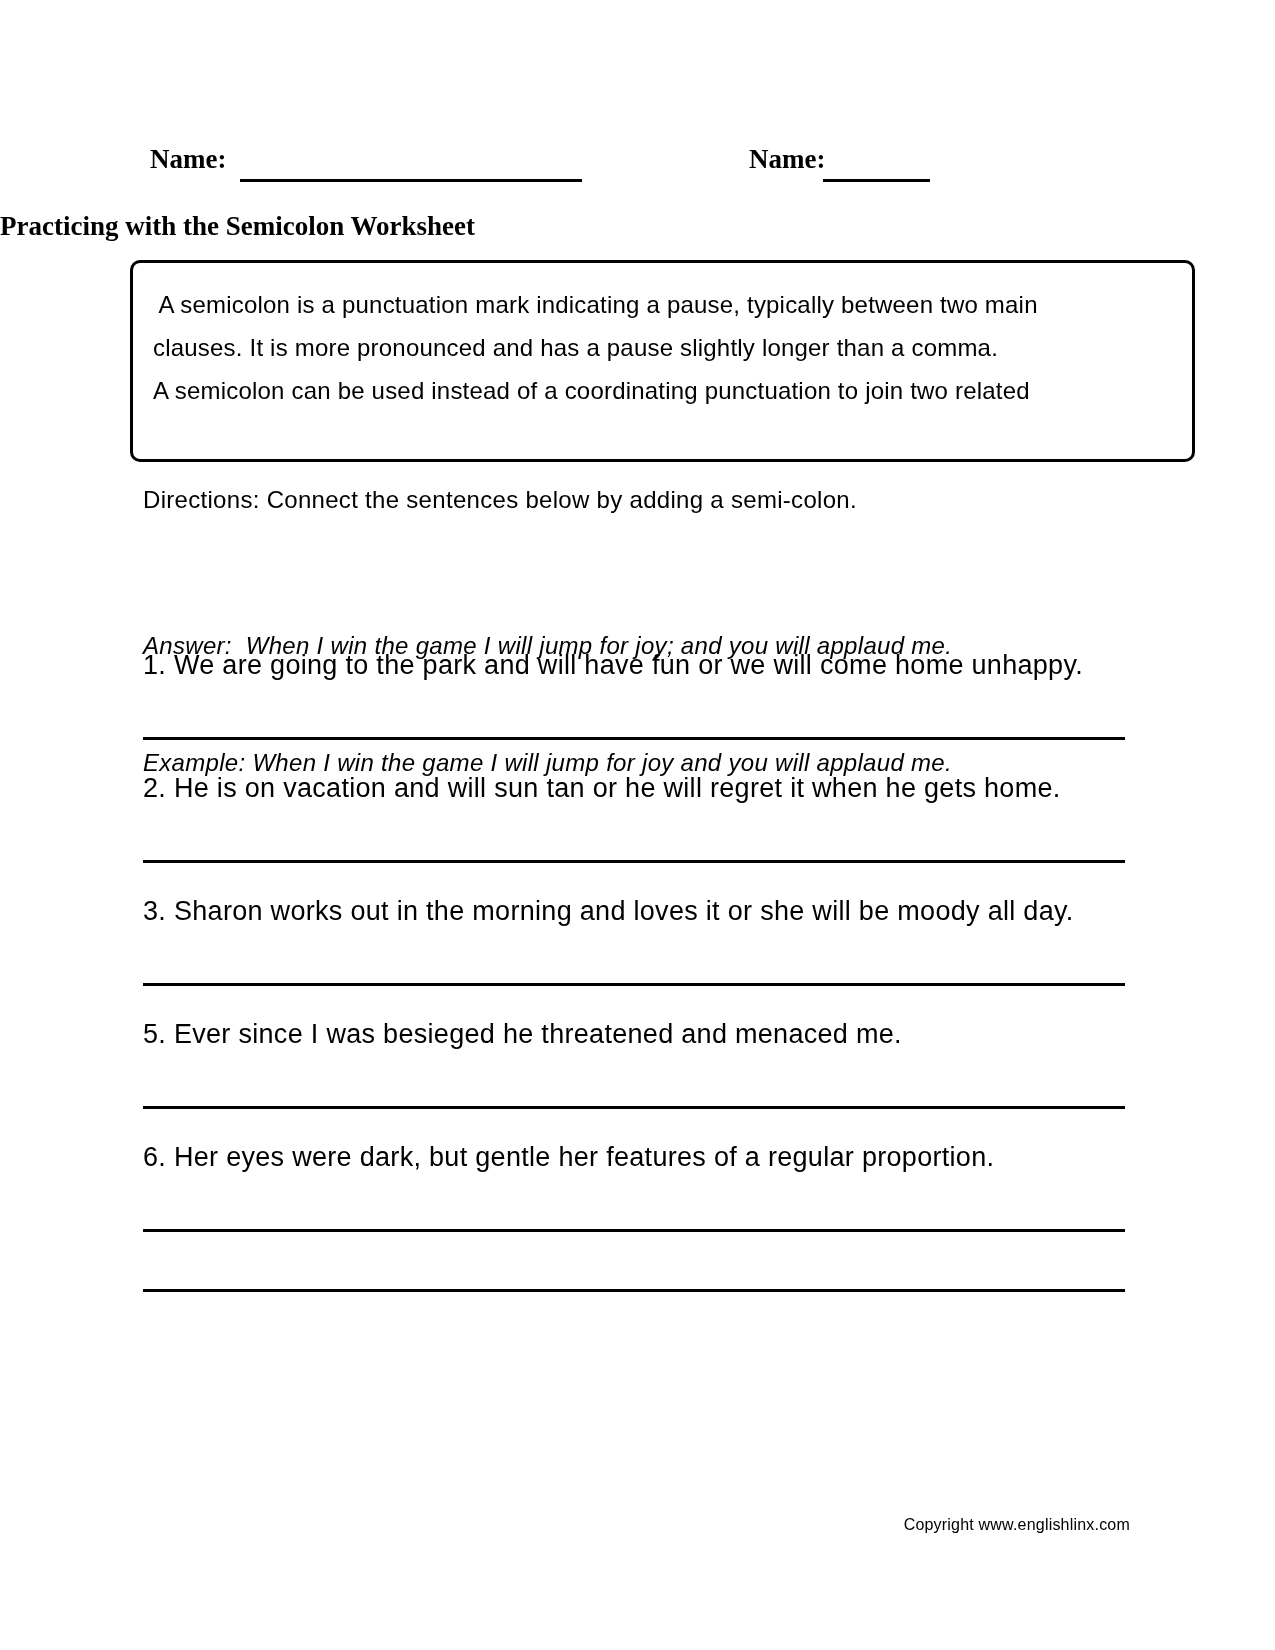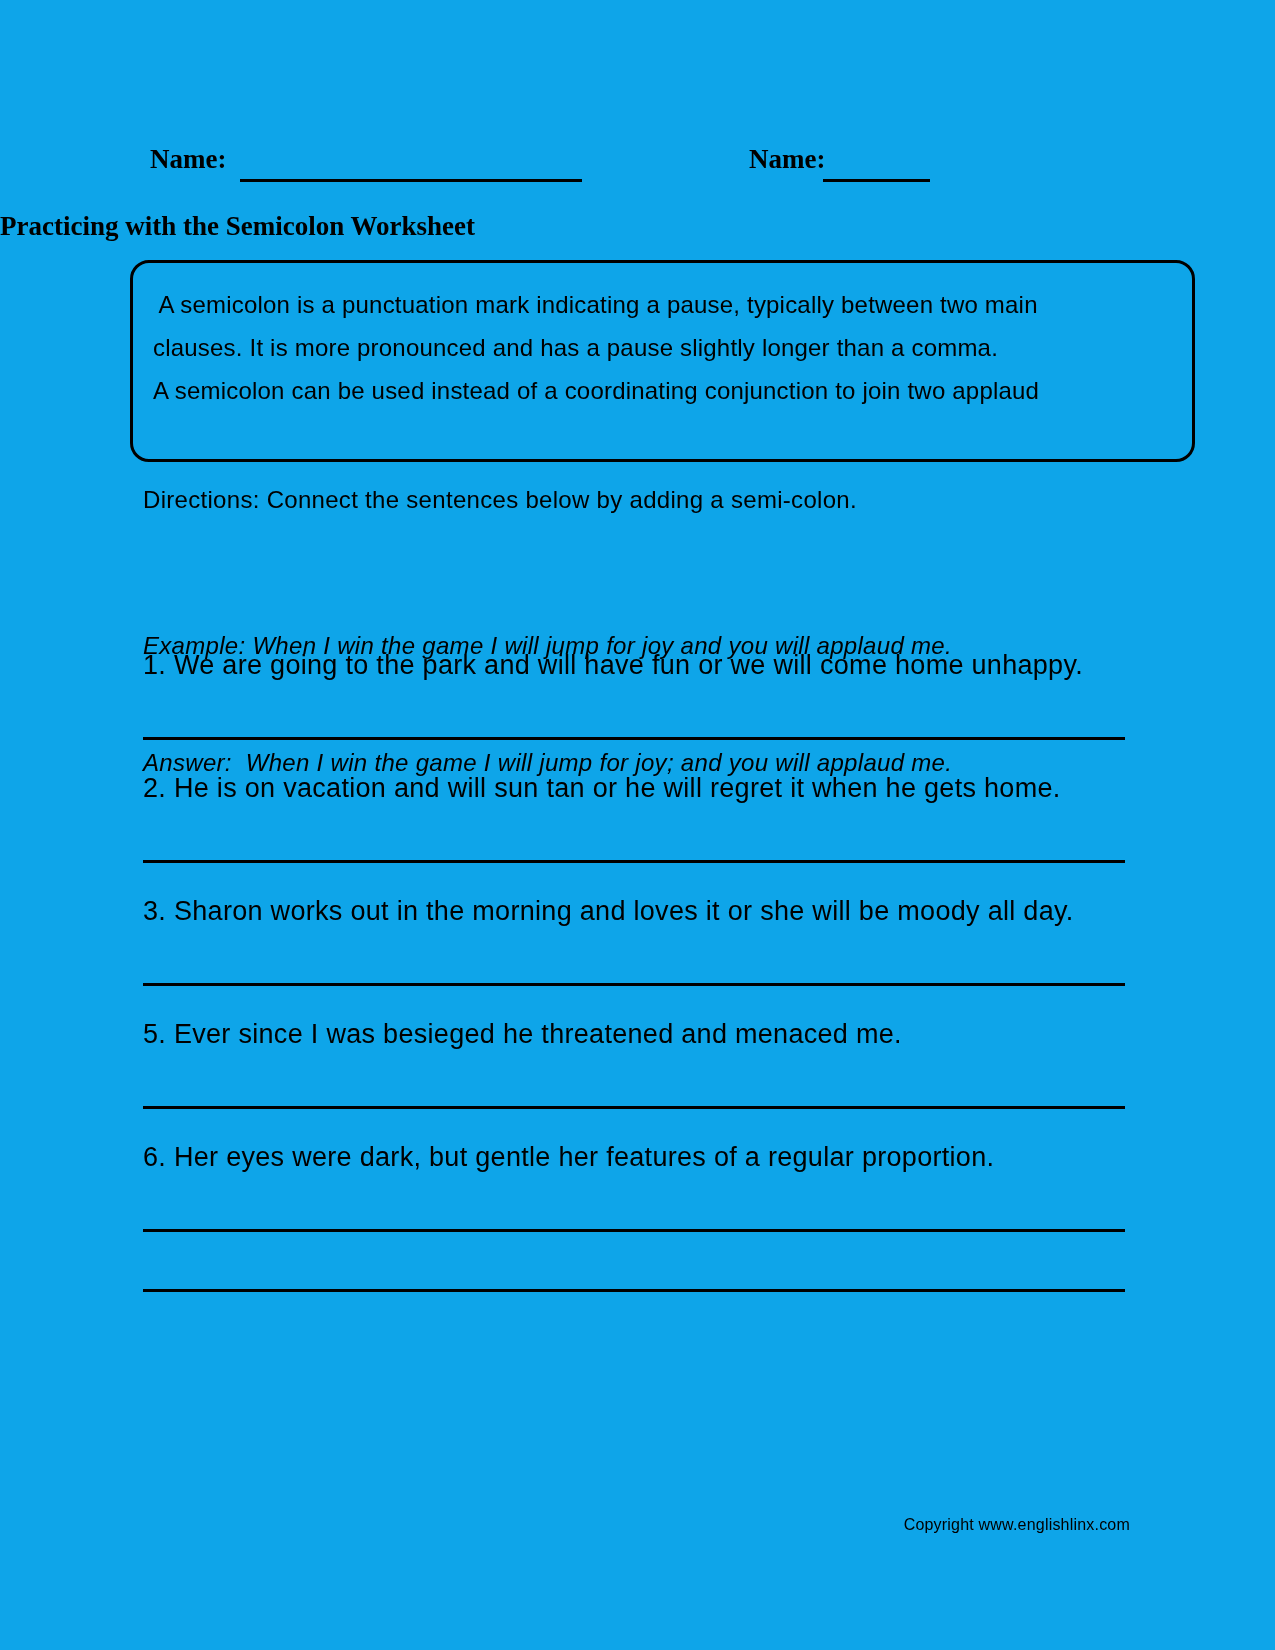--- a/index.html
+++ b/index.html
@@ -1,21 +1,21 @@
 <!DOCTYPE html>
 <html><head>
 <meta charset="utf-8">
 <style>
   html, body { margin: 0; padding: 0; background: #e8e8e8; }
   .page {
     position: relative;
     width: 1275px;
     height: 1650px;
     margin: 0 auto;
-    background: #0ea5e9;
+    background: #ffffff;
     color: #000000;
     overflow: hidden;
     font-family: "Liberation Sans", "DejaVu Sans", sans-serif;
   }
 
   
   .hdr-label {
     position: absolute;
     font-family: "Liberation Serif", "DejaVu Serif", serif;
     font-weight: bold;
@@ -49,21 +49,21 @@
 
   
   .def-box {
     position: absolute;
     left: 130px;
     top: 260px;
     width: 1065px;
     height: 202px;
     box-sizing: border-box;
     border: 3px solid #000;
-    border-radius: 19px;
+    border-radius: 10px;
     padding: 20px 16px 0 20px;
   }
   .def-line {
     font-size: 24px;
     line-height: 43px;
     letter-spacing: 0.2px;
     white-space: pre;
   }
 
   
@@ -124,28 +124,28 @@
   <div class="hdr-label name-label">Name:</div>
   <div class="blank name-blank"></div>
   <div class="hdr-label date-label">Name:</div>
   <div class="blank date-blank"></div>
 
   <div class="title">Practicing with the Semicolon Worksheet</div>
 
   <div class="def-box">
     <div class="def-line"> A semicolon is a punctuation mark indicating a pause, typically between two main</div>
     <div class="def-line">clauses. It is more pronounced and has a pause slightly longer than a comma.</div>
-    <div class="def-line">A semicolon can be used instead of a coordinating conjunction to join two applaud</div>
+    <div class="def-line">A semicolon can be used instead of a coordinating punctuation to join two related</div>
   </div>
 
   <div class="directions">Directions: Connect the sentences below by adding a semi-colon.</div>
 
   <div class="example-block">
+    <div>Answer:  When I win the game I will jump for joy; and you will applaud me.</div>
     <div>Example: When I win the game I will jump for joy and you will applaud me.</div>
-    <div>Answer:  When I win the game I will jump for joy; and you will applaud me.</div>
   </div>
 
   <div class="items">
   <div>
     <div class="item-text"><span>1.</span><span> </span><span>We are going to the park and will have fun or we will come home unhappy.</span></div>
     <div class="answer-blank"></div>
   </div>
 
   <div>
     <div class="item-text"><span>2.</span><span> </span><span>He is on vacation and will sun tan or he will regret it when he gets home.</span></div>

